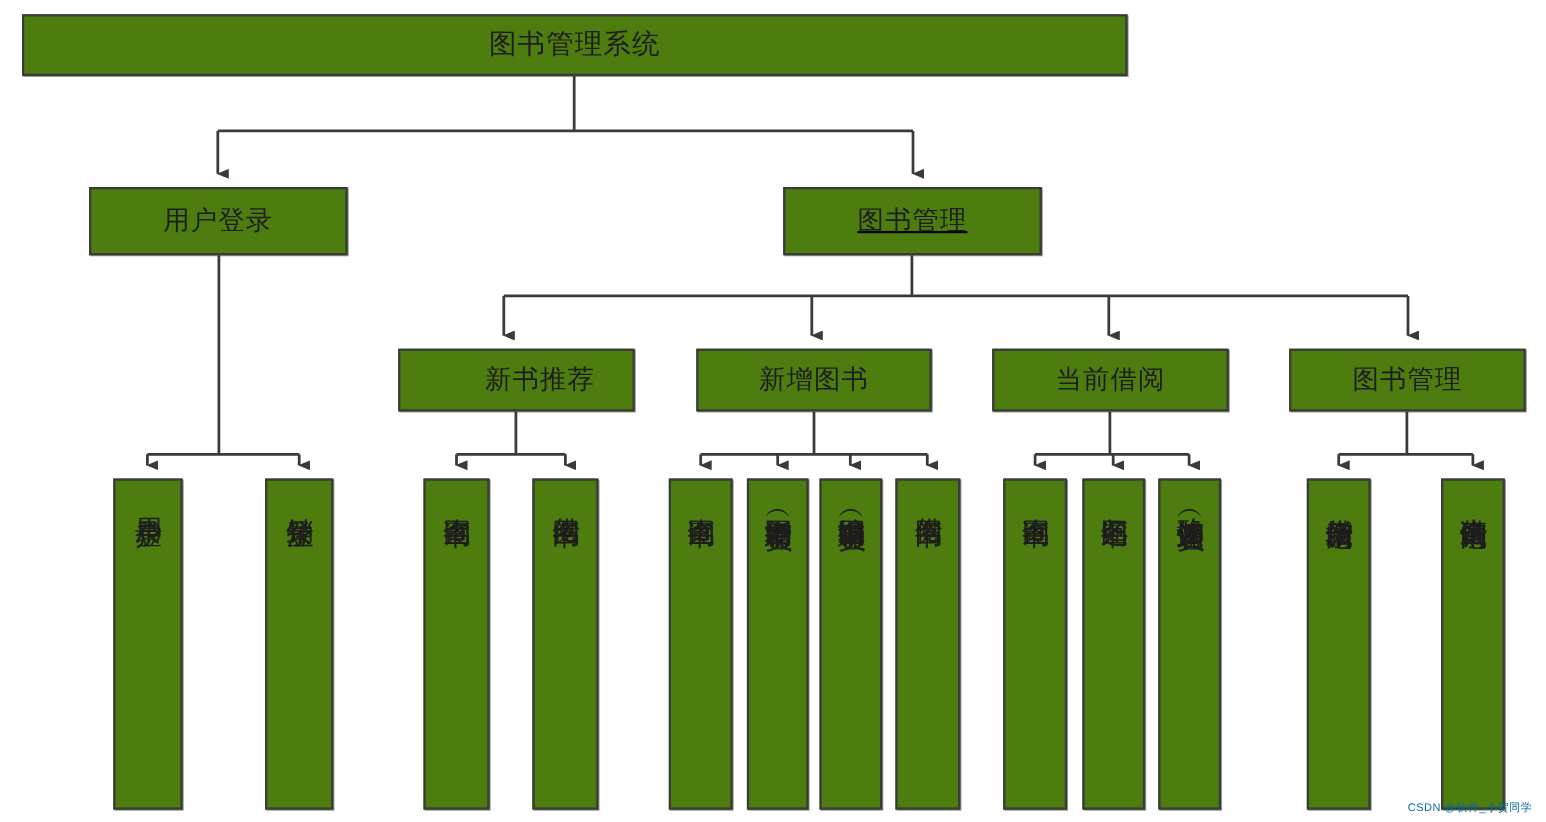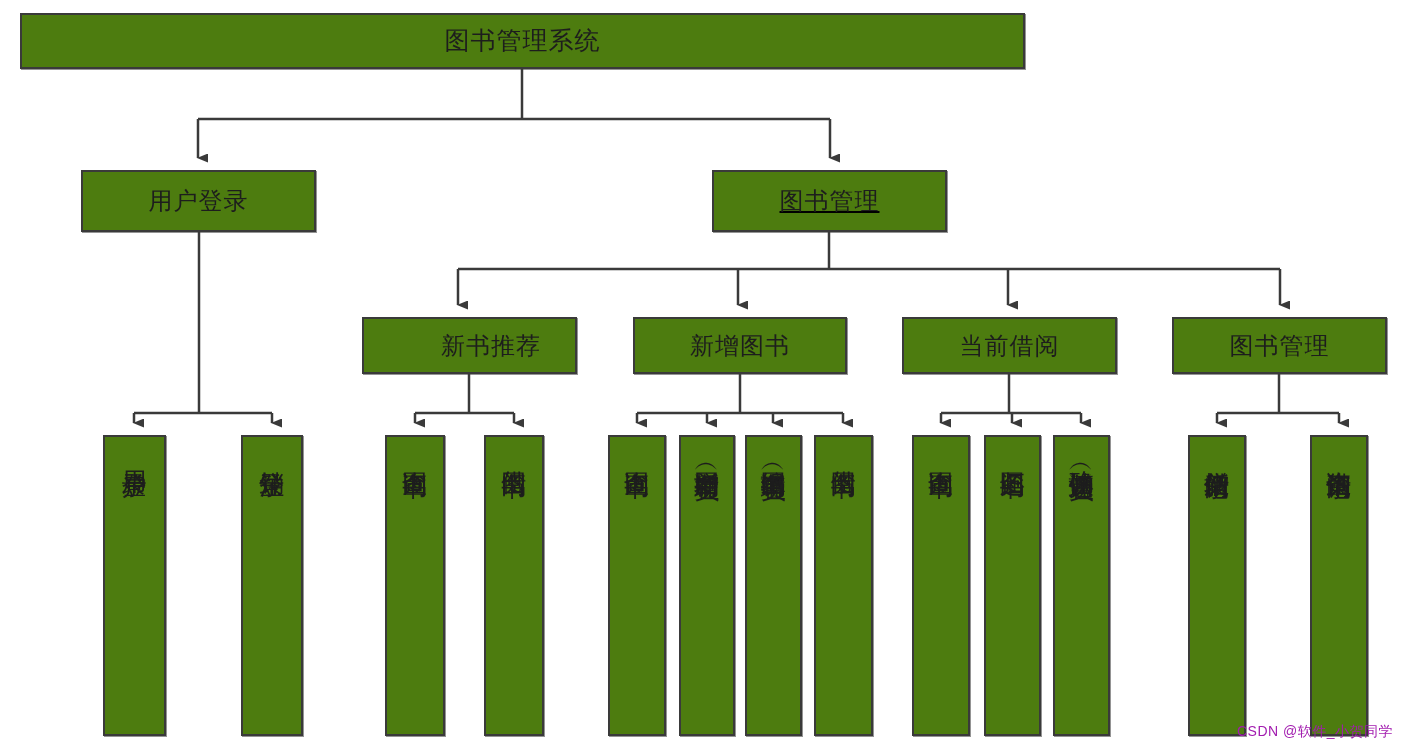--- a/index.html
+++ b/index.html
@@ -62,22 +62,22 @@
     font-size: 25px;
     line-height: 1.06;
     letter-spacing: 1px;
     white-space: pre;
     max-height: 280px;
   }
   #watermark {
     position: absolute;
     right: 12px;
     bottom: 6px;
-    font-size: 14px;
-    color: #a21caf;
+    font-size: 10px;
+    color: #0369a1;
     white-space: nowrap;
     letter-spacing: 0.5px;
   }
 </style>
 </head>
 <body>
 
 <div id="diagram-root">
 
   <svg id="edge-layer" viewBox="0 0 1405 747" width="1405" height="747" xmlns="http://www.w3.org/2000/svg">

